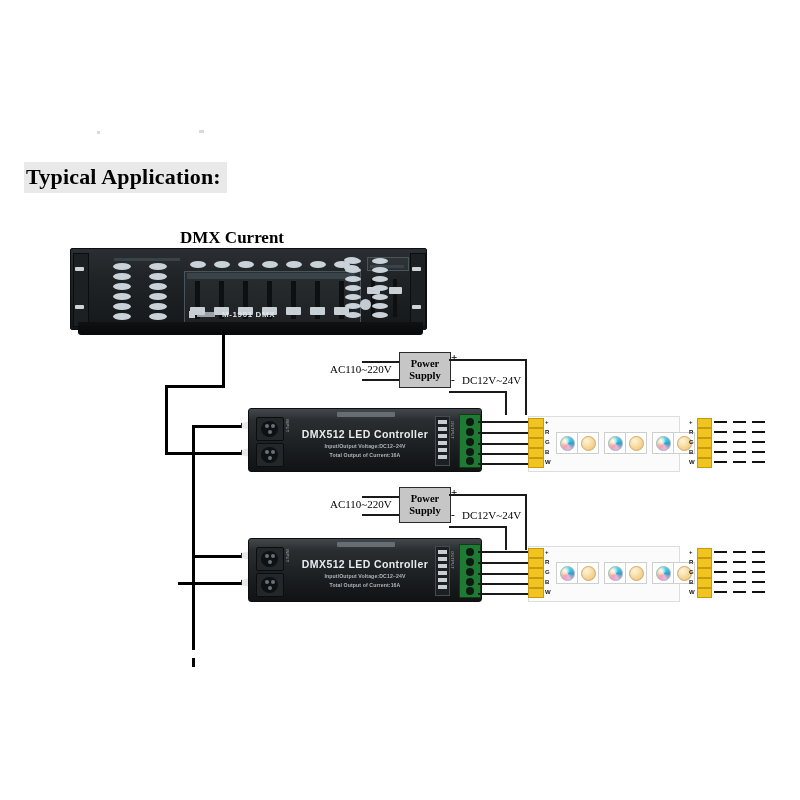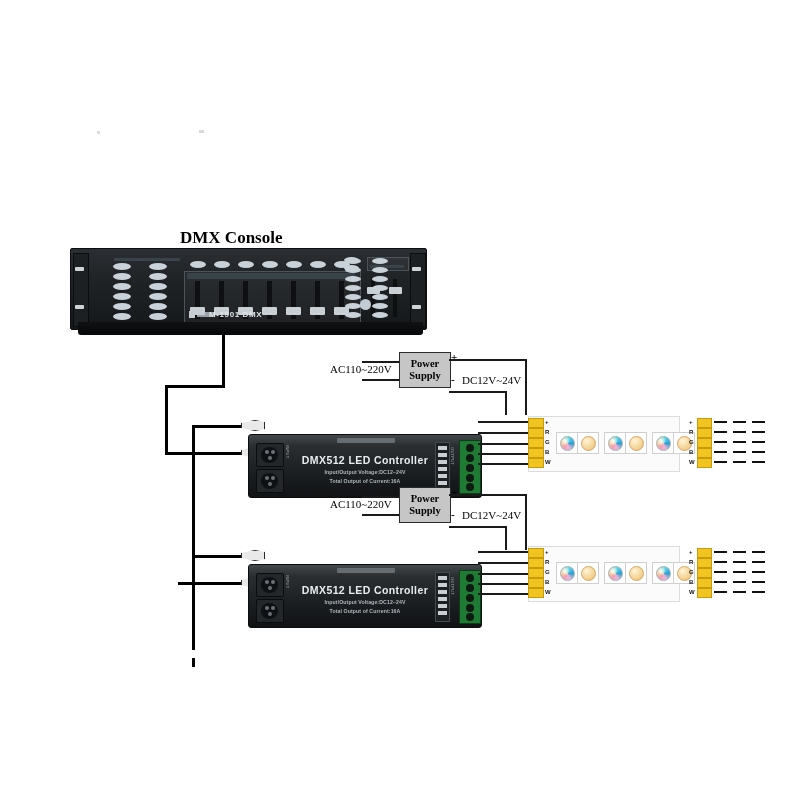--- a/index.html
+++ b/index.html
@@ -58,21 +58,21 @@
     font-size:10.5px;font-weight:bold;color:#000;line-height:1.15;
   }
   .lbl{color:#000;white-space:nowrap;font-family:Liberation Serif, serif;}
   .lbl-ac{font-size:11px;}
   .lbl-dc{font-size:11px;}
   .sign{font-size:11px;font-weight:bold;}
 
   
   .ctrl{
     background:linear-gradient(180deg,#43484c 0%,#2a2e31 18%,#191c1f 70%,#101214 100%);
-    border:1px solid #0b0d0e;border-radius:3px;margin-top:26px;
+    border:1px solid #0b0d0e;border-radius:3px;
   }
   .ctrl-title{
     color:#e7ecef;font-family:"Liberation Sans", sans-serif;font-weight:bold;
     font-size:10.5px;letter-spacing:.4px;white-space:nowrap;text-align:center;
   }
   .ctrl-sub{
     color:#aeb6bb;font-family:"Liberation Sans", sans-serif;font-weight:bold;
     font-size:5.2px;letter-spacing:.1px;white-space:nowrap;text-align:center;
   }
   .ctrl-topstrip{background:#6e777d;opacity:.85;border-radius:1px;}
@@ -113,22 +113,23 @@
   .dash{background:#111;}
 </style>
 </head>
 <body>
 
 <div class="canvas">
 
   <div class="abs artifact" style="left:97px;top:131px;width:3px;height:3px;"></div>
   <div class="abs artifact" style="left:199px;top:130px;width:5px;height:3px;"></div>
 
-
-  <div class="abs console-title">DMX Console</div>
+  <div class="abs page-title">Typical Application:</div>
+
+  <div class="abs console-title">DMX Current</div>
 
   <div class="abs console">
 
     <div class="abs ear" style="left:2px;top:4px;width:14px;height:72px;"></div>
     <div class="abs ear-slot" style="left:4px;top:18px;width:9px;height:4px;"></div>
     <div class="abs ear-slot" style="left:4px;top:56px;width:9px;height:4px;"></div>
     <div class="abs ear" style="left:339px;top:4px;width:14px;height:72px;"></div>
     <div class="abs ear-slot" style="left:341px;top:18px;width:9px;height:4px;"></div>
     <div class="abs ear-slot" style="left:341px;top:56px;width:9px;height:4px;"></div>
 
@@ -202,21 +203,21 @@
   <div class="abs btn-oval" style="left:372px;top:258px;width:16px;height:6px;"></div>
   <div class="abs btn-oval" style="left:372px;top:267px;width:16px;height:6px;"></div>
   <div class="abs btn-oval" style="left:372px;top:276px;width:16px;height:6px;"></div>
   <div class="abs btn-oval" style="left:372px;top:285px;width:16px;height:6px;"></div>
   <div class="abs btn-oval" style="left:372px;top:294px;width:16px;height:6px;"></div>
   <div class="abs btn-oval" style="left:372px;top:303px;width:16px;height:6px;"></div>
   <div class="abs btn-oval" style="left:372px;top:312px;width:16px;height:6px;"></div>
 
   <div class="abs logo-mark" style="left:189px;top:311px;width:6px;height:7px;"></div>
   <div class="abs logo-mark" style="left:197px;top:312px;width:18px;height:5px;opacity:.75;"></div>
-  <div class="abs brandline" style="left:209px;top:310px;">M-1901   DMX</div>
+  <div class="abs brandline" style="left:222px;top:310px;">M-1901   DMX</div>
 
   <div class="abs console-shadow"></div>
 
   <div class="abs wire" style="left:222px;top:330px;width:3px;height:58px;"></div>
 
   <div class="abs wire" style="left:165px;top:385px;width:60px;height:3px;"></div>
   <div class="abs wire" style="left:165px;top:385px;width:3px;height:70px;"></div>
 
   <div class="abs wire" style="left:192px;top:425px;width:3px;height:225px;"></div>
   <div class="abs wire" style="left:192px;top:658px;width:3px;height:9px;"></div>

